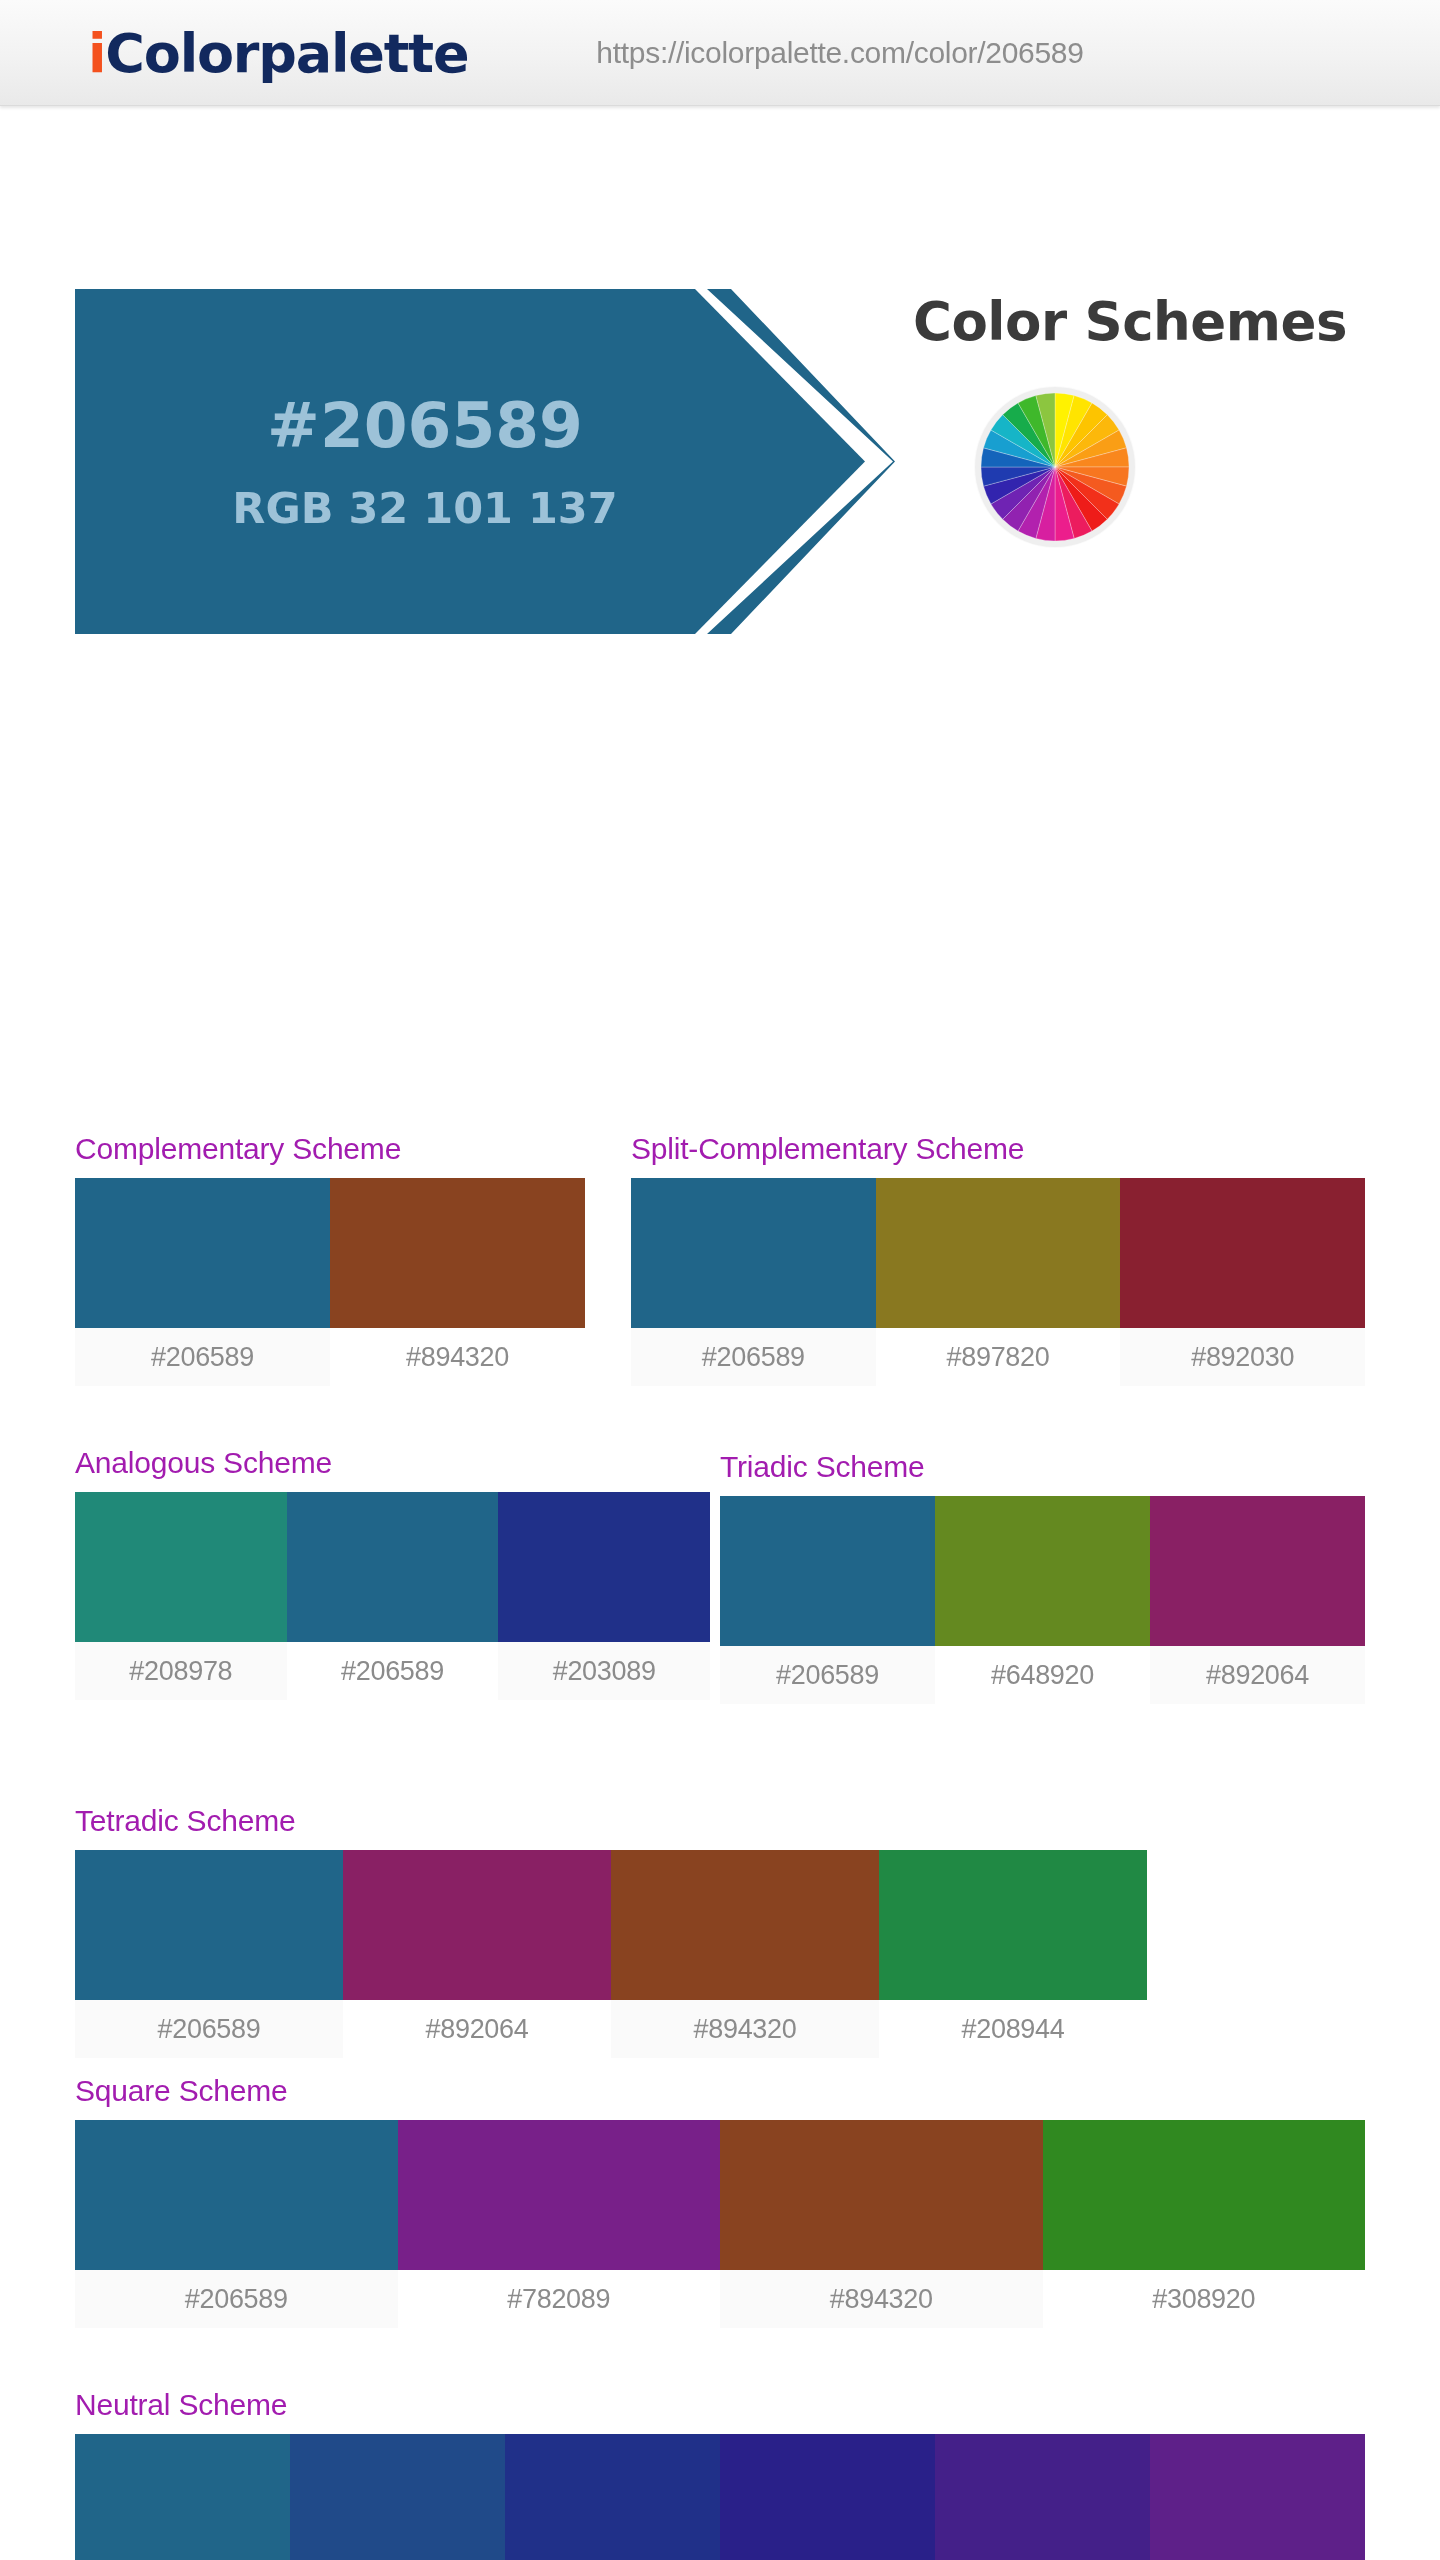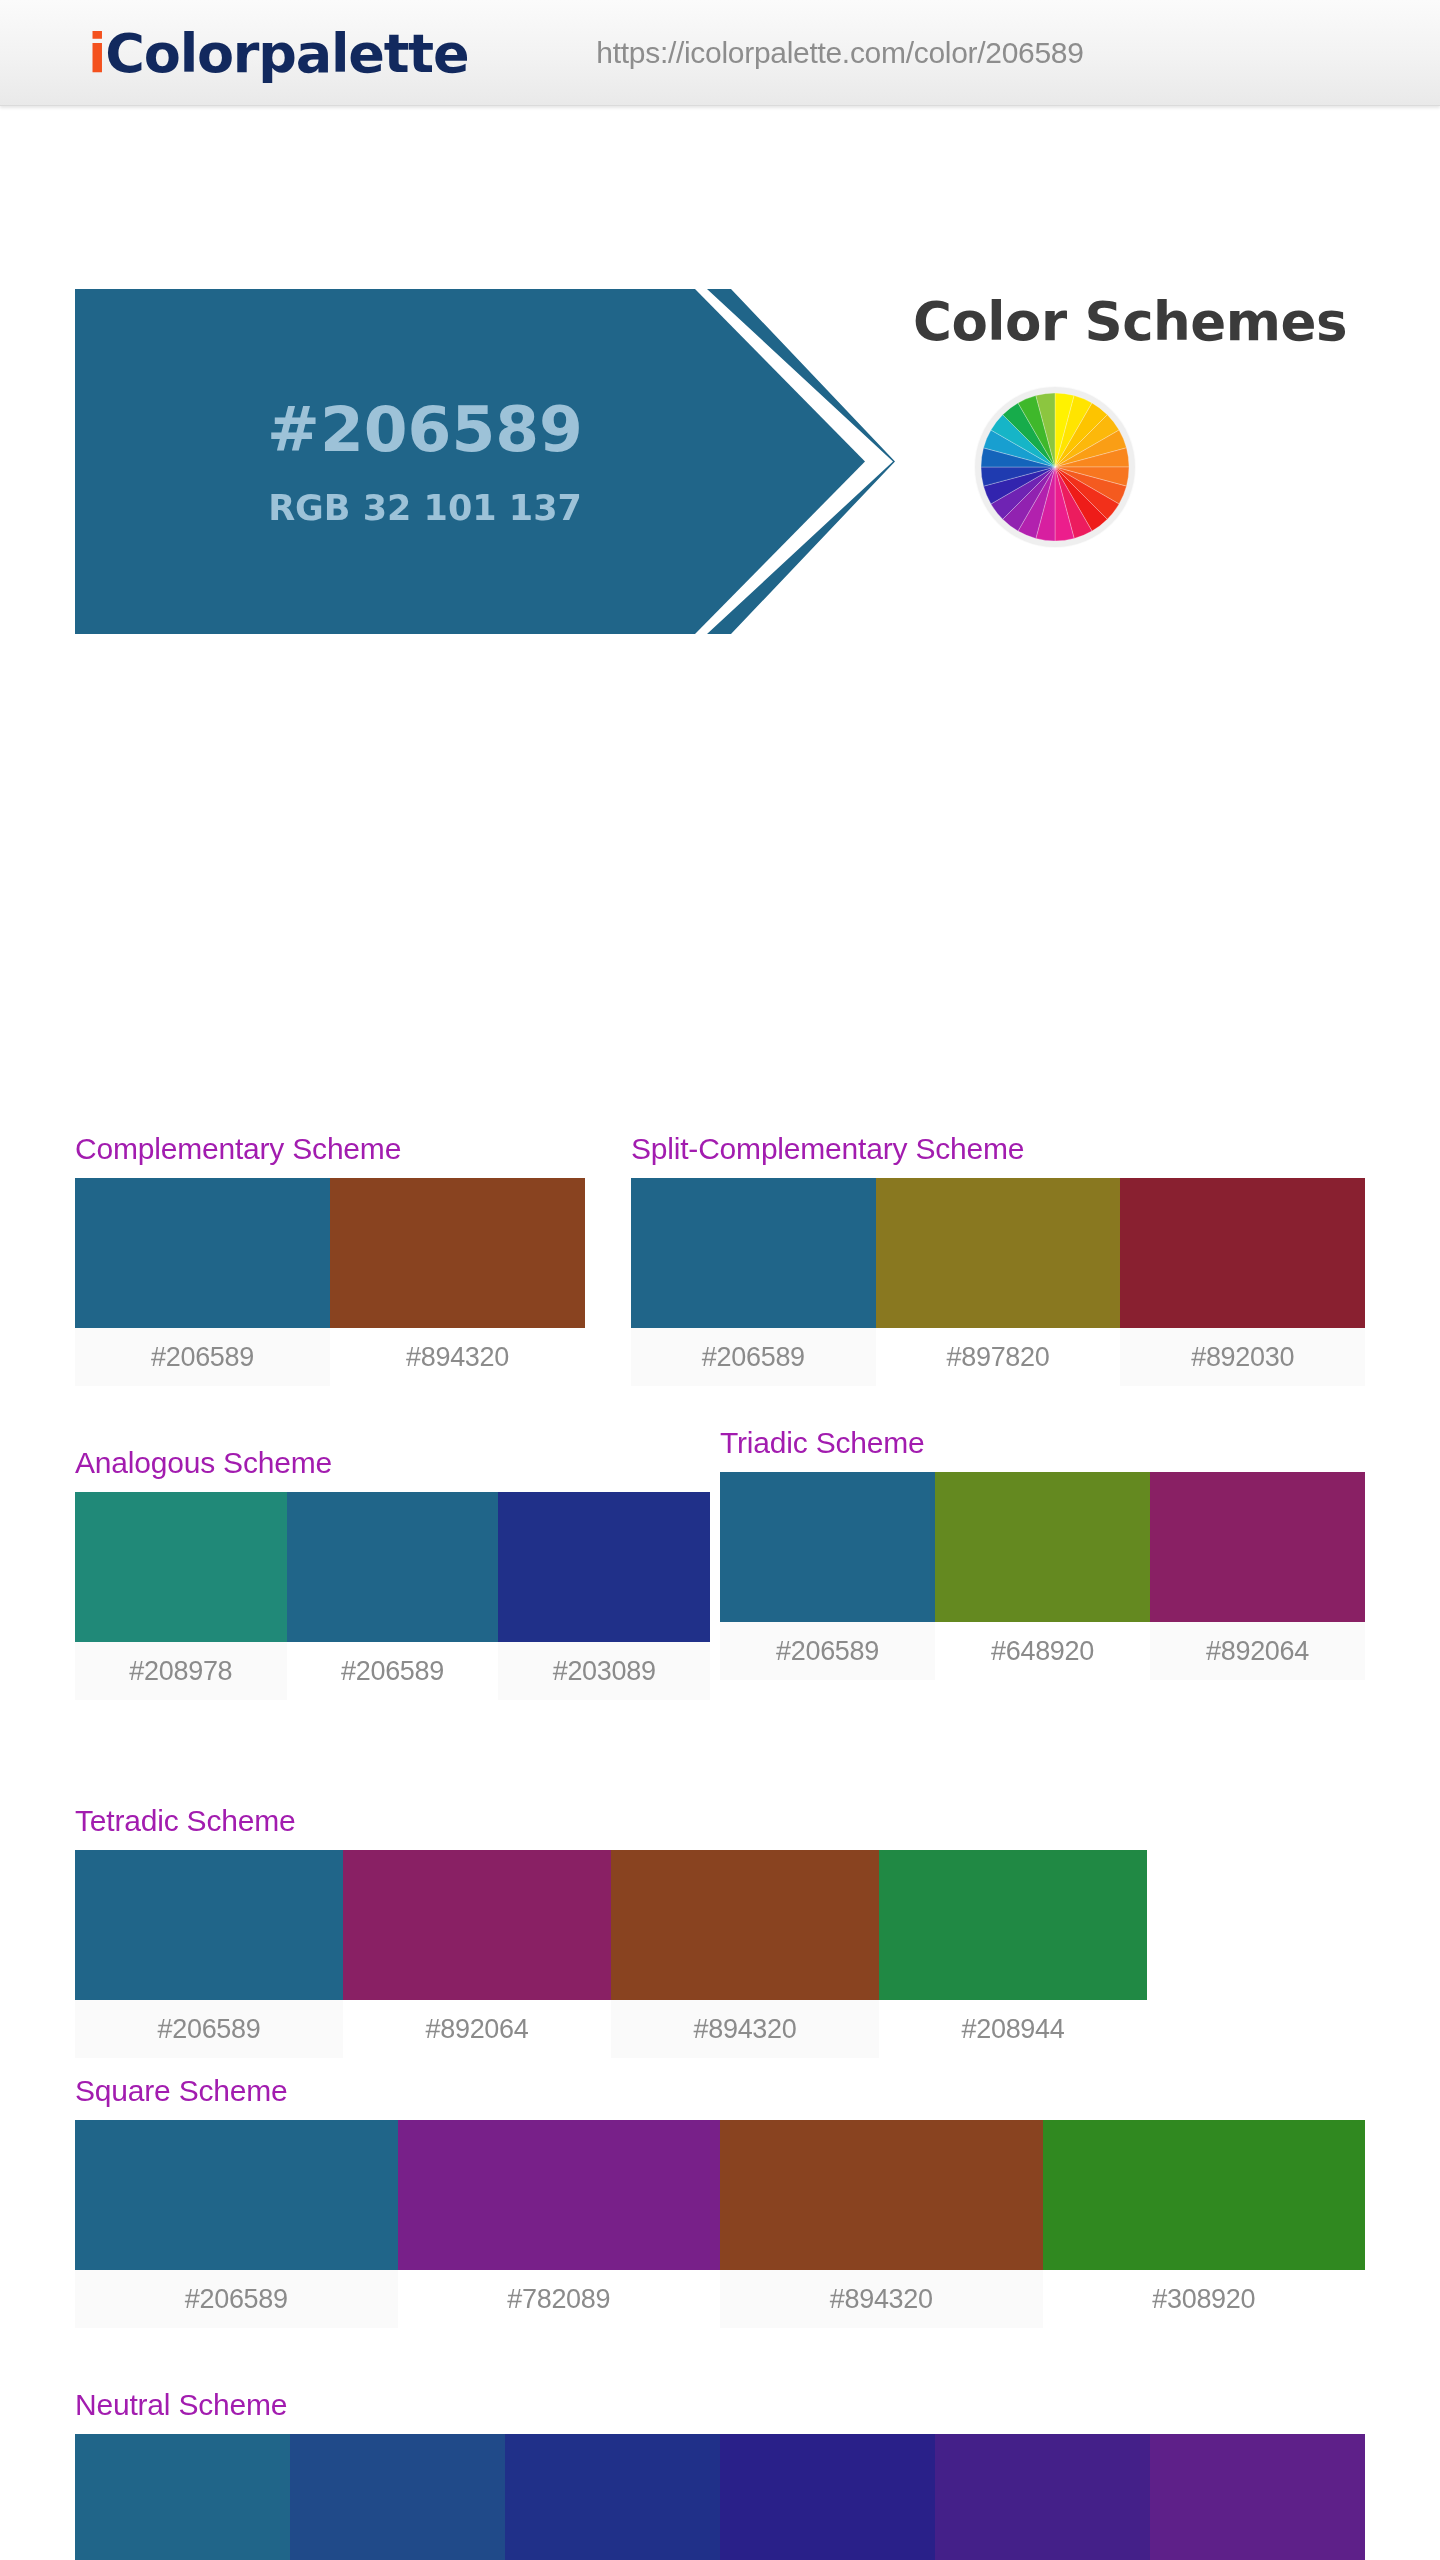--- a/index.html
+++ b/index.html
@@ -78,21 +78,21 @@
   .hero-hex{
     font-size:63px;
     font-weight:700;
     color:#9dc2d8;
     letter-spacing:0px;
     font-family:"DejaVu Sans", sans-serif;
     line-height:1;
   }
   .hero-rgb{
     margin-top:30px;
-    font-size:35px;
+    font-size:43px;
     font-weight:700;
     color:#9dc2d8;
     font-family:"DejaVu Sans", sans-serif;
     line-height:1;
   }
 
   .schemes-title{
     position:absolute;
     right:93px;
     top:185px;
@@ -266,21 +266,21 @@
         <div class="swatch">
           <div class="swatch-color" style="background: rgb(32, 48, 137);"></div>
         </div>
       </div>
       <div class="label-strip">
         <div class="swatch-label alt">#208978</div>
         <div class="swatch-label plain">#206589</div>
         <div class="swatch-label alt">#203089</div>
       </div>
     </div>
-    <div class="scheme-group" style="left: 720px; top: 930px; width: 645px;">
+    <div class="scheme-group" style="left: 720px; top: 954px; width: 645px;">
       <div class="scheme-heading">Triadic Scheme</div>
       <div class="swatch-strip">
         <div class="swatch">
           <div class="swatch-color" style="background: rgb(32, 101, 137);"></div>
         </div>
         <div class="swatch">
           <div class="swatch-color" style="background: rgb(100, 137, 32);"></div>
         </div>
         <div class="swatch">
           <div class="swatch-color" style="background: rgb(137, 32, 100);"></div>

